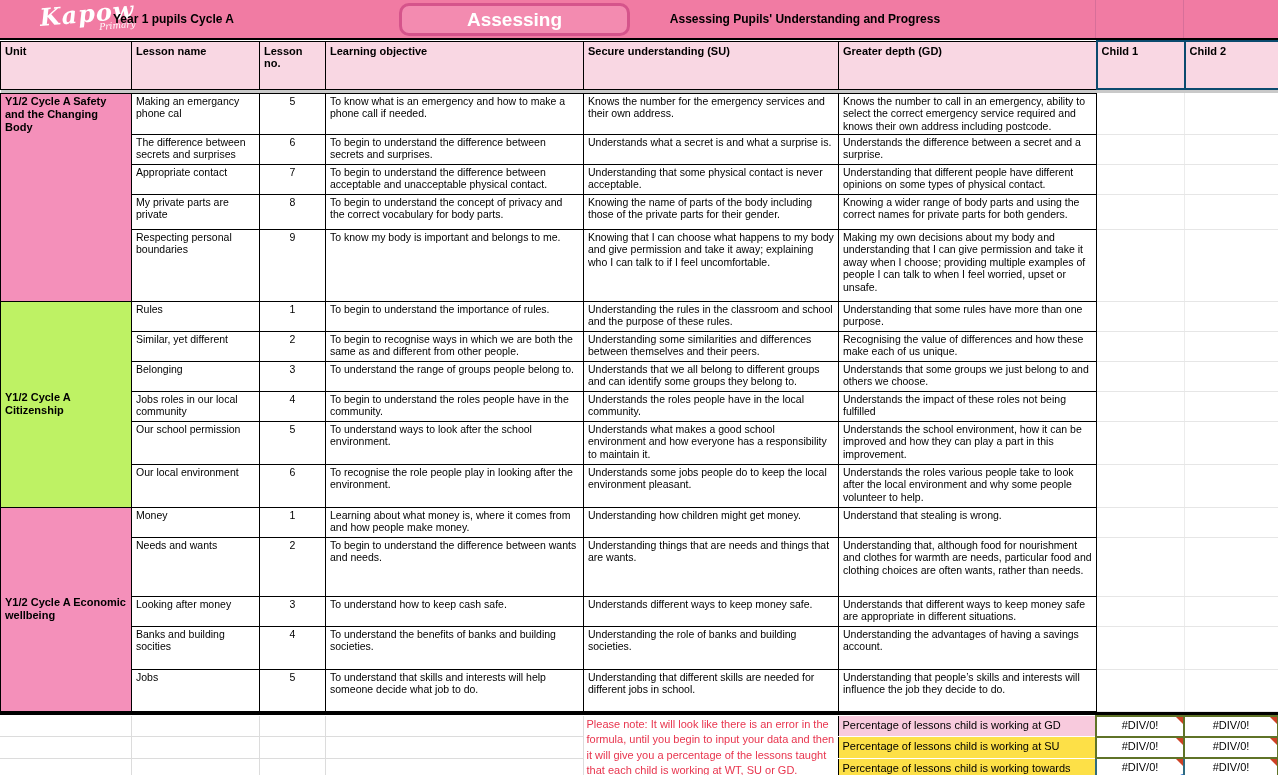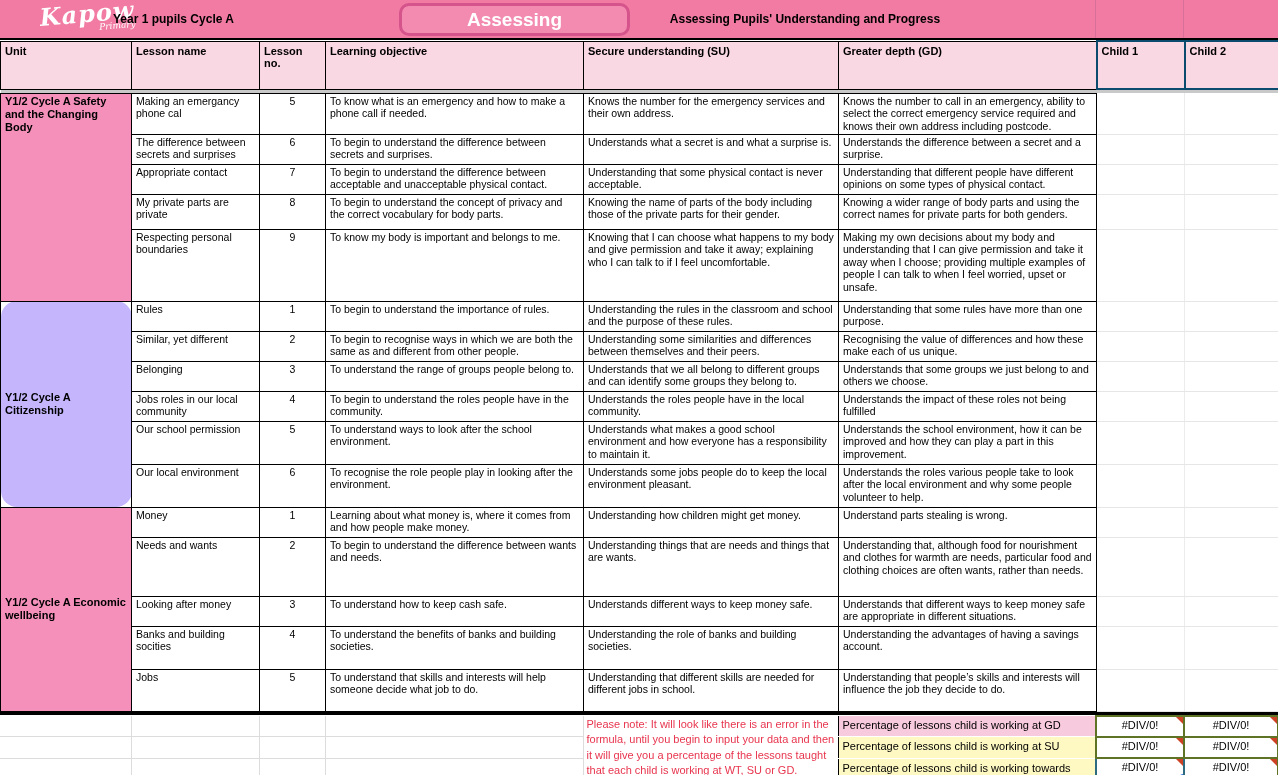--- a/index.html
+++ b/index.html
@@ -26,31 +26,31 @@
   
   table { border-collapse: collapse; table-layout: fixed; width: 1278px; }
   td, th { overflow: hidden; }
   .t td { border: 1px solid #000; vertical-align: top; padding: 1px 4px; font-size: 10.5px; line-height: 12.5px; background: #fff; }
   .t th { border: 1px solid #000; vertical-align: top; text-align: left; padding: 3px 4px; font-size: 11px; font-weight: bold; background: #f9d7e3; }
   th.childh { border: 2px solid #0c4a6e; }
   tr.strip td { border: 0; background: #c9c9c9; padding: 0; }
   td.num { text-align: center; }
   td.unit { font-weight: bold; font-size: 11px; line-height: 13px; }
   td.unit-dark  { background: #f490ba; }
-  td.unit-light { background: #c4b5fd; border-radius: 16px; }
+  td.unit-light { background: #bef264; }
   td.vmid { vertical-align: middle; }
   td.cc { border: 0; border-right: 1px solid #ececec; border-bottom: 1px solid #e6e6e6; background: #fff; }
   
   #blackbar { width: 1278px; height: 3px; background: #000; }
   .f td { font-size: 11px; vertical-align: top; background: #fff; }
   td.fe { border: 0; border-right: 1px solid #dcdcdc; border-bottom: 1px solid #dcdcdc; }
   td.note { border: 0; color: #e8354e; font-size: 11px; line-height: 15.5px; padding: 1px 3px; }
   td.pl { border: 1px solid #fff; border-left: 1px solid #000; padding: 0 0 0 4px; line-height: 19px; white-space: nowrap; }
   td.pl-light { background: #f8cadd; }
-  td.pl-dark  { background: #fef9c3; }
+  td.pl-dark  { background: #fde047; }
   td.dv { position: relative; border: 2px solid #5f7327; text-align: center; line-height: 17px; }
   td.dv.sel { border: 2px solid #2e6b80; }
   .tri { position: absolute; top: 0; right: 0; width: 0; height: 0; border-top: 7px solid #cd4125; border-left: 7px solid transparent; }
   .handle { position: absolute; right: -6px; bottom: -6px; width: 11px; height: 11px; border-radius: 50%; background: #3b7bdc; z-index: 5; }
 </style>
 </head>
 <body>
 
 <div id="app">
 
@@ -194,21 +194,21 @@
       <td class="cc"></td>
           <td class="cc"></td>
     </tr>
 
     <tr style="height:30px">
       <td class="unit unit-dark vmid" rowspan="5">Y1/2 Cycle A Economic wellbeing</td>
       <td>Money</td>
       <td class="num">1</td>
       <td>Learning about what money is, where it comes from and how people make money.</td>
       <td>Understanding how children might get money.</td>
-      <td>Understand parts stealing is wrong.</td>
+      <td>Understand that stealing is wrong.</td>
       <td class="cc"></td>
           <td class="cc"></td>
     </tr>
     <tr style="height:59px">
       <td>Needs and wants</td>
       <td class="num">2</td>
       <td>To begin to understand the difference between wants and needs.</td>
       <td>Understanding things that are needs and things that are wants.</td>
       <td>Understanding that, although food for nourishment and clothes for warmth are needs, particular food and clothing choices are often wants, rather than needs.</td>
       <td class="cc"></td>

